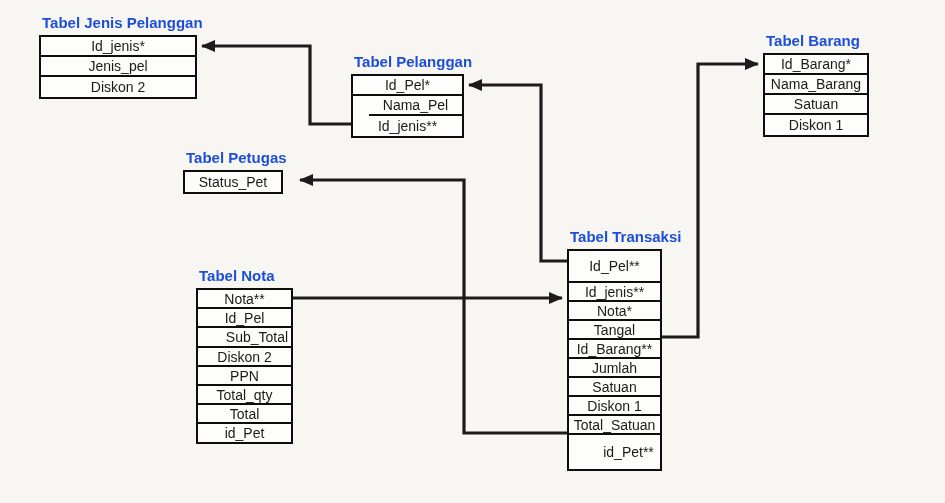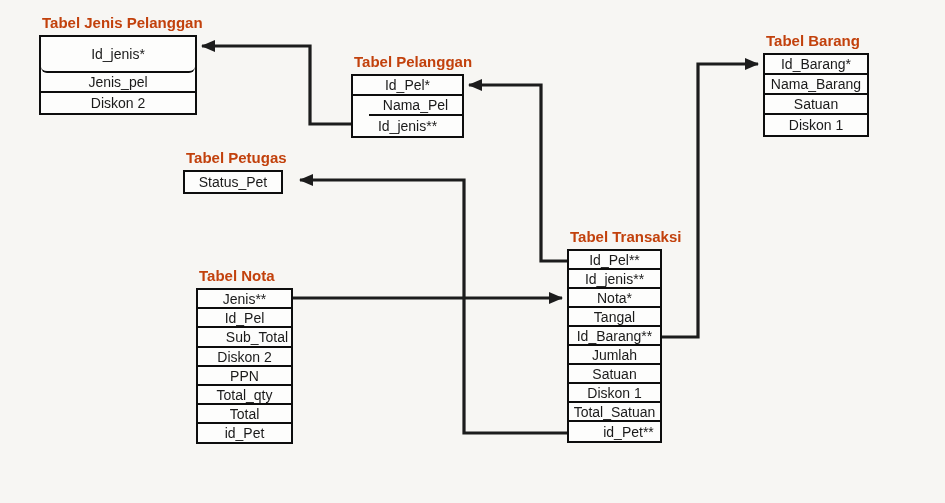--- a/index.html
+++ b/index.html
@@ -13,21 +13,21 @@
     height: 503px;
     background: #f7f6f3;
     overflow: hidden;
   }
   .tbl {
     position: absolute;
   }
   .tbl-title {
     font-size: 15px;
     font-weight: bold;
-    color: #c2410c;
+    color: #1d4ed8;
     line-height: 17px;
     height: 21px;
     padding-left: 3px;
     white-space: nowrap;
   }
   .tbl-box {
     border: 2px solid #0d0d0d;
     background: #fdfdfc;
   }
   .tbl-row {
@@ -69,21 +69,21 @@
     </defs>
   <polyline points="351,124 310,124 310,46 202,46" marker-end="url(#arrowhead)"></polyline>
       <polyline points="567,261 541,261 541,85 469,85" marker-end="url(#arrowhead)"></polyline>
       <polyline points="662,337 698,337 698,64 758,64" marker-end="url(#arrowhead)"></polyline>
       <polyline points="293,298 562,298" marker-end="url(#arrowhead)"></polyline>
       <polyline points="567,433 464,433 464,180 300,180" marker-end="url(#arrowhead)"></polyline>
     </svg>
 <div class="tbl" style="left: 39px; top: 14px; width: 158px;">
       <div class="tbl-title">Tabel Jenis Pelanggan</div>
       <div class="tbl-box">
-        <div class="tbl-row" style="height: 36px; border-radius: 6px;">Id_jenis*</div>
+        <div class="tbl-row" style="height: 20px;">Id_jenis*</div>
         <div class="tbl-row" style="height: 20px;">Jenis_pel</div>
         <div class="tbl-row" style="height: 20px;">Diskon 2</div>
       </div>
     </div>
     <div class="tbl" style="left: 351px; top: 53px; width: 113px;">
       <div class="tbl-title">Tabel Pelanggan</div>
       <div class="tbl-box">
         <div class="tbl-row" style="height: 20px;">Id_Pel*</div>
         <div class="tbl-row" style="height: 20px; margin-left: 16px;">Nama_Pel</div>
         <div class="tbl-row" style="height: 20px;">Id_jenis**</div>
@@ -100,38 +100,38 @@
     </div>
     <div class="tbl" style="left: 183px; top: 149px; width: 100px;">
       <div class="tbl-title">Tabel Petugas</div>
       <div class="tbl-box">
         <div class="tbl-row" style="height: 20px;">Status_Pet</div>
       </div>
     </div>
     <div class="tbl" style="left: 196px; top: 267px; width: 97px;">
       <div class="tbl-title">Tabel Nota</div>
       <div class="tbl-box">
-        <div class="tbl-row" style="height: 19px;">Jenis**</div>
+        <div class="tbl-row" style="height: 19px;">Nota**</div>
         <div class="tbl-row" style="height: 19px;">Id_Pel</div>
         <div class="tbl-row" style="height: 20px; padding-left: 25px;">Sub_Total</div>
         <div class="tbl-row" style="height: 19px;">Diskon 2</div>
         <div class="tbl-row" style="height: 19px;">PPN</div>
         <div class="tbl-row" style="height: 19px;">Total_qty</div>
         <div class="tbl-row" style="height: 19px;">Total</div>
         <div class="tbl-row" style="height: 18px;">id_Pet</div>
       </div>
     </div>
     <div class="tbl" style="left: 567px; top: 228px; width: 95px;">
       <div class="tbl-title">Tabel Transaksi</div>
       <div class="tbl-box">
-        <div class="tbl-row" style="height: 19px; text-align: center;">Id_Pel**</div>
+        <div class="tbl-row" style="height: 32px; text-align: center;">Id_Pel**</div>
         <div class="tbl-row" style="height: 19px;">Id_jenis**</div>
         <div class="tbl-row" style="height: 19px;">Nota*</div>
         <div class="tbl-row" style="height: 19px;">Tangal</div>
         <div class="tbl-row" style="height: 19px;">Id_Barang**</div>
         <div class="tbl-row" style="height: 19px;">Jumlah</div>
         <div class="tbl-row" style="height: 19px;">Satuan</div>
         <div class="tbl-row" style="height: 19px;">Diskon 1</div>
         <div class="tbl-row" style="height: 19px;">Total_Satuan</div>
-        <div class="tbl-row" style="height: 19px; margin-left: 28px;">id_Pet**</div>
+        <div class="tbl-row" style="height: 34px; margin-left: 28px;">id_Pet**</div>
       </div>
     </div>
   </div>
 
 </body></html>

